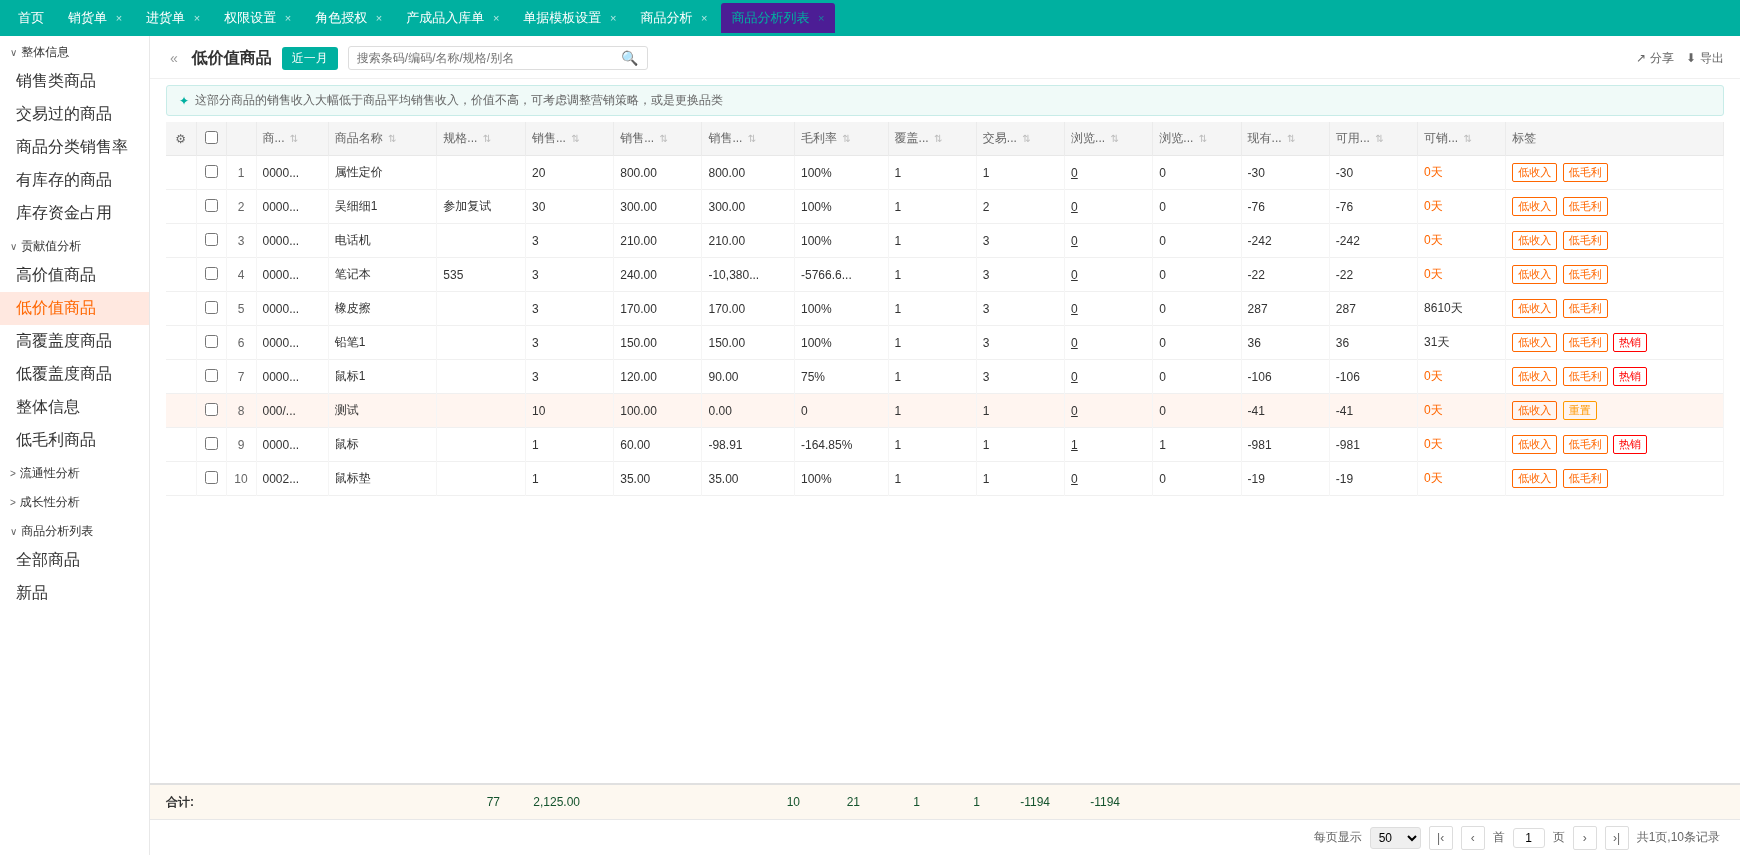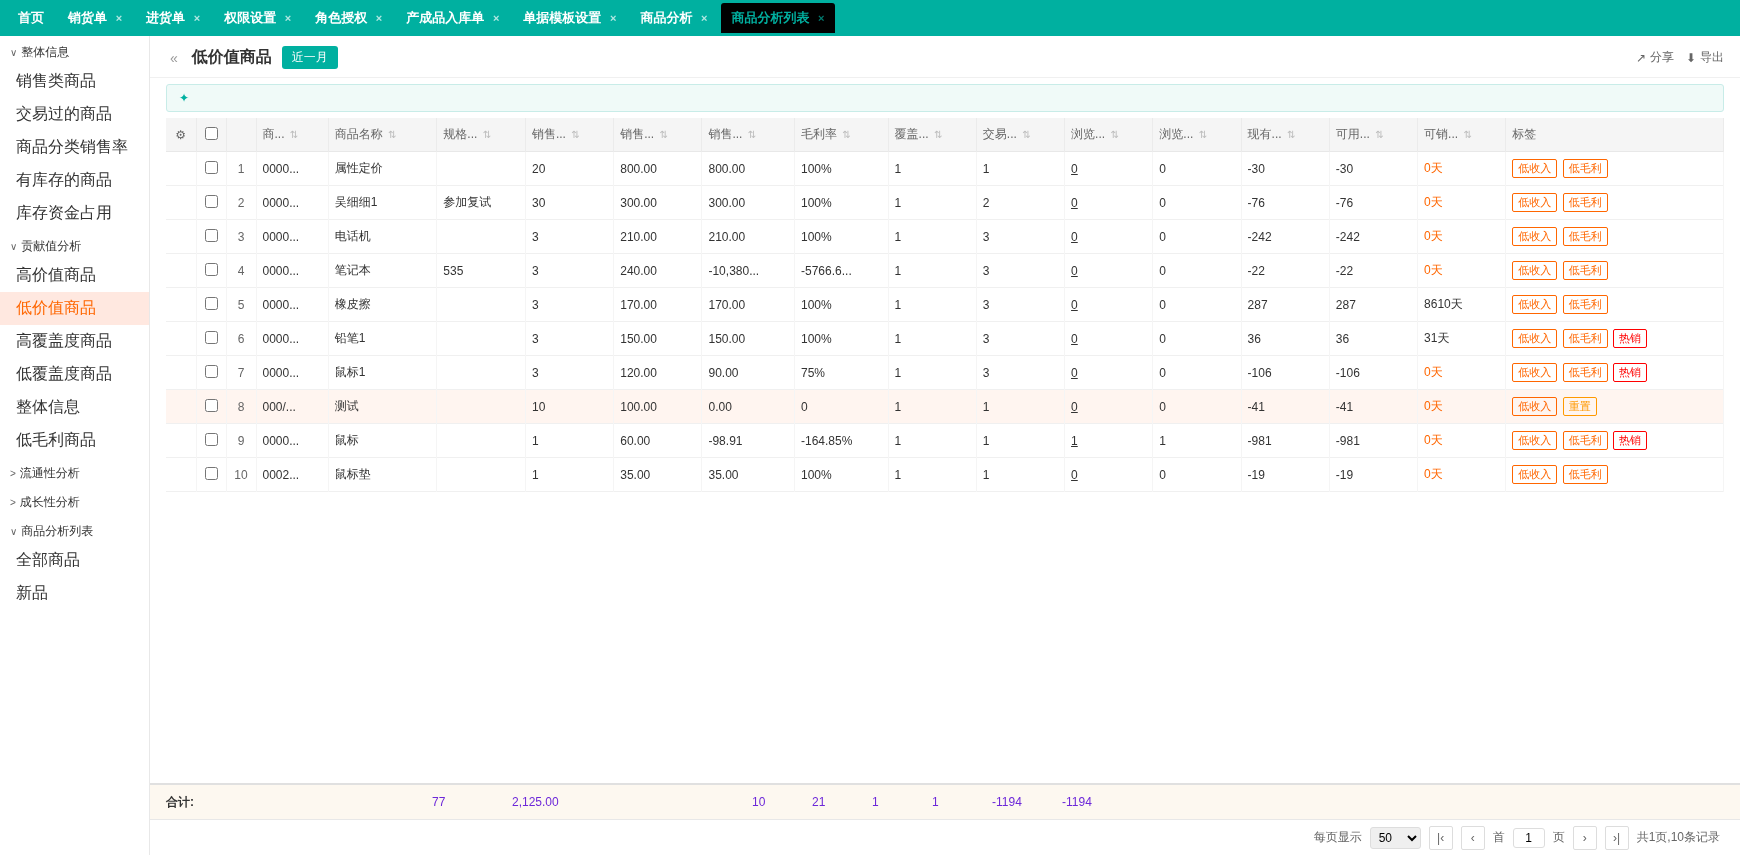--- a/index.html
+++ b/index.html
@@ -6,31 +6,30 @@
     body { background: #f5f5f5; overflow: hidden; width: 1740px; height: 855px; }
 
     
     .top-nav {
       height: 36px;
       background: #00b0a0;
       display: flex;
       align-items: center;
       padding: 0 8px;
       gap: 4px;
-      font-weight: bold;
     }
     .nav-item {
       color: #fff;
       padding: 6px 10px;
       cursor: pointer;
       font-size: 13px;
       white-space: nowrap;
       border-radius: 2px;
     }
-    .nav-item.active { background: #000000; color: #00b0a0; border-radius: 3px 3px 0 0; }
+    .nav-item.active { background: #4c1d95; color: #00b0a0; border-radius: 3px 3px 0 0; }
     .nav-item .close-x { margin-left: 5px; opacity: 0.7; font-size: 11px; }
 
     
     .main-layout {
       display: flex;
       height: calc(855px - 36px);
     }
 
     
     .sidebar {
@@ -197,23 +196,23 @@
       color: #333;
       flex-shrink: 0;
     }
     .footer-cells {
       display: flex;
       flex: 1;
       gap: 0;
     }
     .footer-cell {
       padding: 4px 6px;
-      color: #6d28d9;
+      color: #14532d;
       min-width: 60px;
-      text-align: left;
+      text-align: right;
     }
 
     
     .pagination {
       height: 36px;
       background: #fff;
       border-top: 1px solid #e8e8e8;
       display: flex;
       align-items: center;
       justify-content: flex-end;
@@ -326,34 +325,39 @@
       <div class="sidebar-item">全部商品</div>
       <div class="sidebar-item">新品</div>
     </aside>
 
     <div class="content">
 
       <div class="page-header">
         <button class="collapse-btn">«</button>
         <span class="page-title">低价值商品</span>
         <button class="filter-btn">近一月</button>
+        <div class="search-box">
+          <input type="text" placeholder="搜索条码/编码/名称/规格/别名" style="">
+          <span class="search-icon">🔍</span>
+        </div>
         <div class="header-actions">
           <div class="action-btn">
             <span>↗</span>
             <span>分享</span>
           </div>
           <div class="action-btn">
             <span>⬇</span>
             <span>导出</span>
           </div>
         </div>
       </div>
 
       <div class="info-bar">
         <span class="tip-icon">✦</span>
+        <span>这部分商品的销售收入大幅低于商品平均销售收入，价值不高，可考虑调整营销策略，或是更换品类</span>
       </div>
 
       <div class="table-container">
         <table>
           <thead>
             <tr>
               <th class="settings-cell">⚙</th>
               <th class="checkbox-cell">
                 <input type="checkbox" style="">
               </th>

